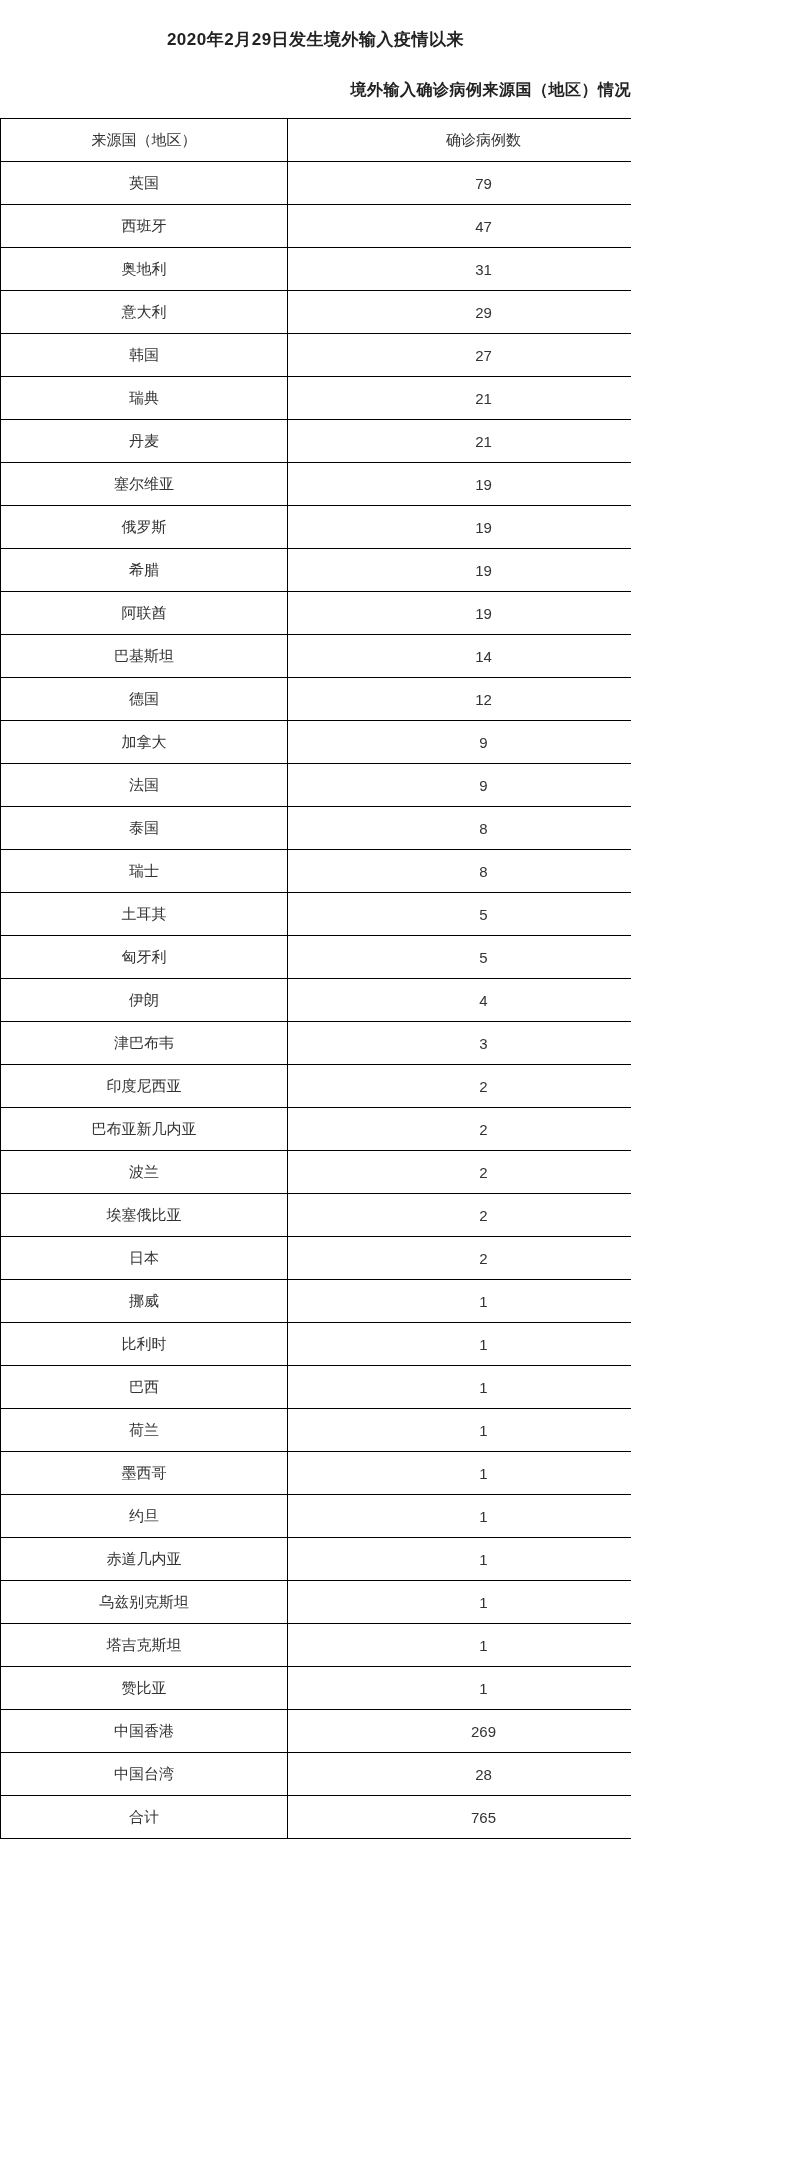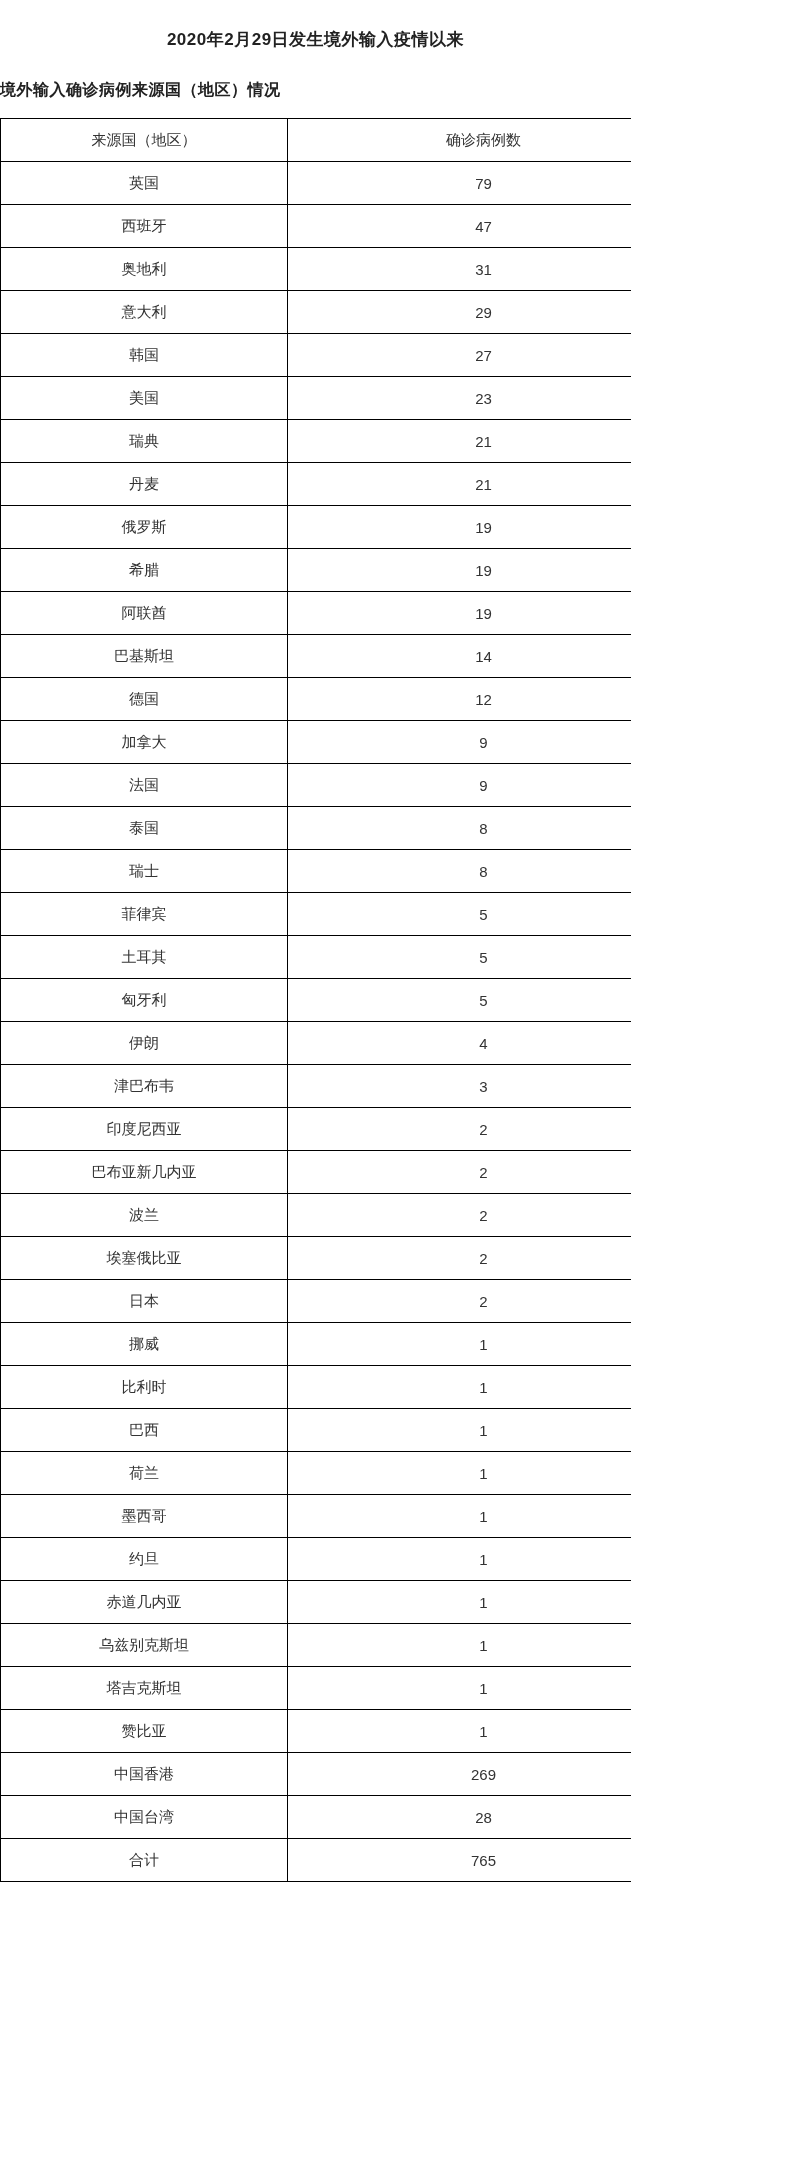--- a/index.html
+++ b/index.html
@@ -20,21 +20,21 @@
     margin: 0;
     text-align: center;
     font-size: 17px;
     line-height: 20px;
     font-weight: bold;
     color: #222222;
     letter-spacing: 0.5px;
   }
   .title-line2 {
     margin: 30px 0 0 0;
-    text-align: left;
+    text-align: right;
     font-size: 16px;
     line-height: 20px;
     font-weight: bold;
     color: #222222;
     letter-spacing: 0.5px;
   }
   table.cases-table {
     width: 679px;
     margin: 18px auto 0 auto;
     border-collapse: collapse;
@@ -90,35 +90,35 @@
   <tr>
     <td>意大利</td>
     <td>29</td>
   </tr>
 
   <tr>
     <td>韩国</td>
     <td>27</td>
   </tr>
 
-  <tr>
-    <td>美国</td>
-    <td>23</td>
-  </tr>
 
   <tr>
     <td>瑞典</td>
     <td>21</td>
   </tr>
 
   <tr>
     <td>丹麦</td>
     <td>21</td>
   </tr>
 
+  <tr>
+    <td>塞尔维亚</td>
+    <td>19</td>
+  </tr>
 
   <tr>
     <td>俄罗斯</td>
     <td>19</td>
   </tr>
 
   <tr>
     <td>希腊</td>
     <td>19</td>
   </tr>
@@ -152,24 +152,20 @@
     <td>泰国</td>
     <td>8</td>
   </tr>
 
   <tr>
     <td>瑞士</td>
     <td>8</td>
   </tr>
 
 
-  <tr>
-    <td>菲律宾</td>
-    <td>5</td>
-  </tr>
 
   <tr>
     <td>土耳其</td>
     <td>5</td>
   </tr>
 
   <tr>
     <td>匈牙利</td>
     <td>5</td>
   </tr>

